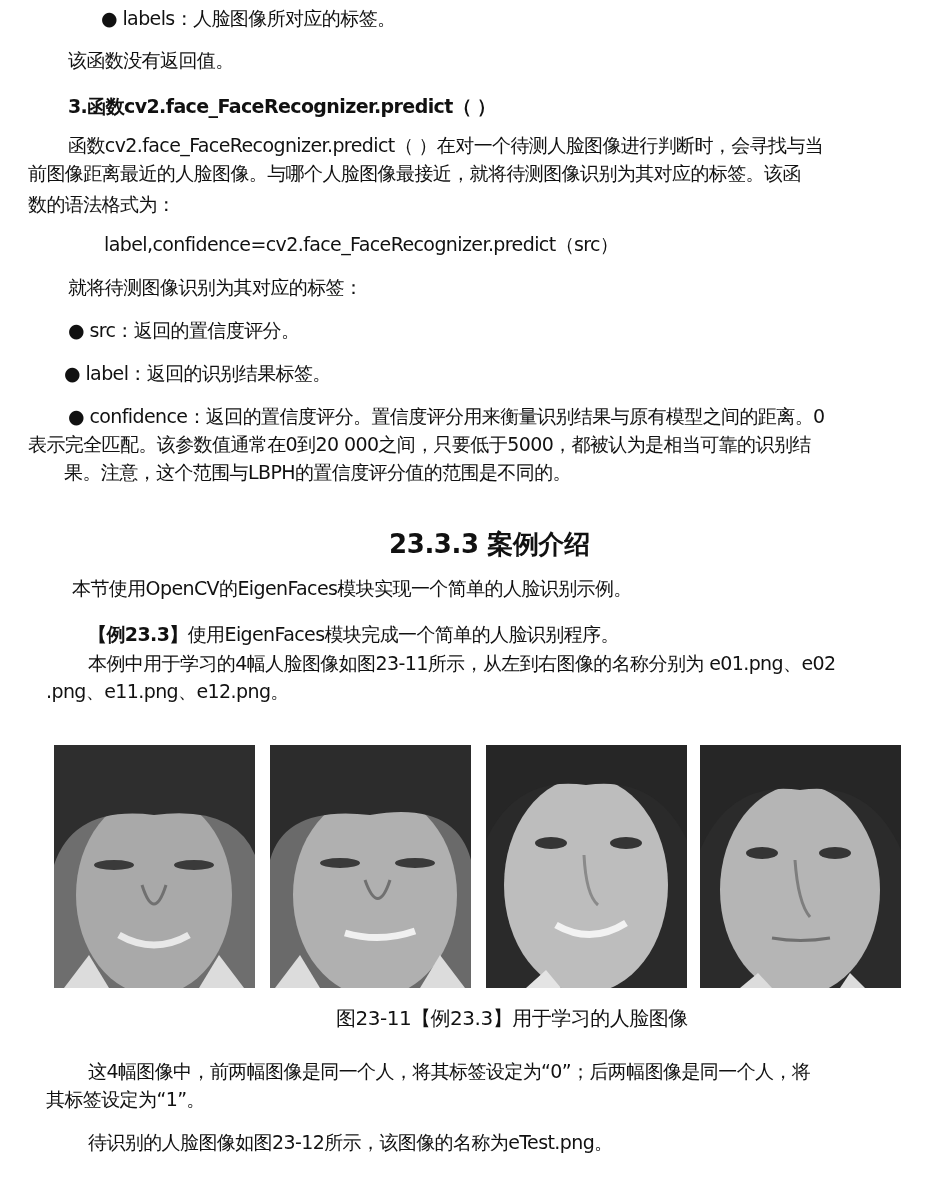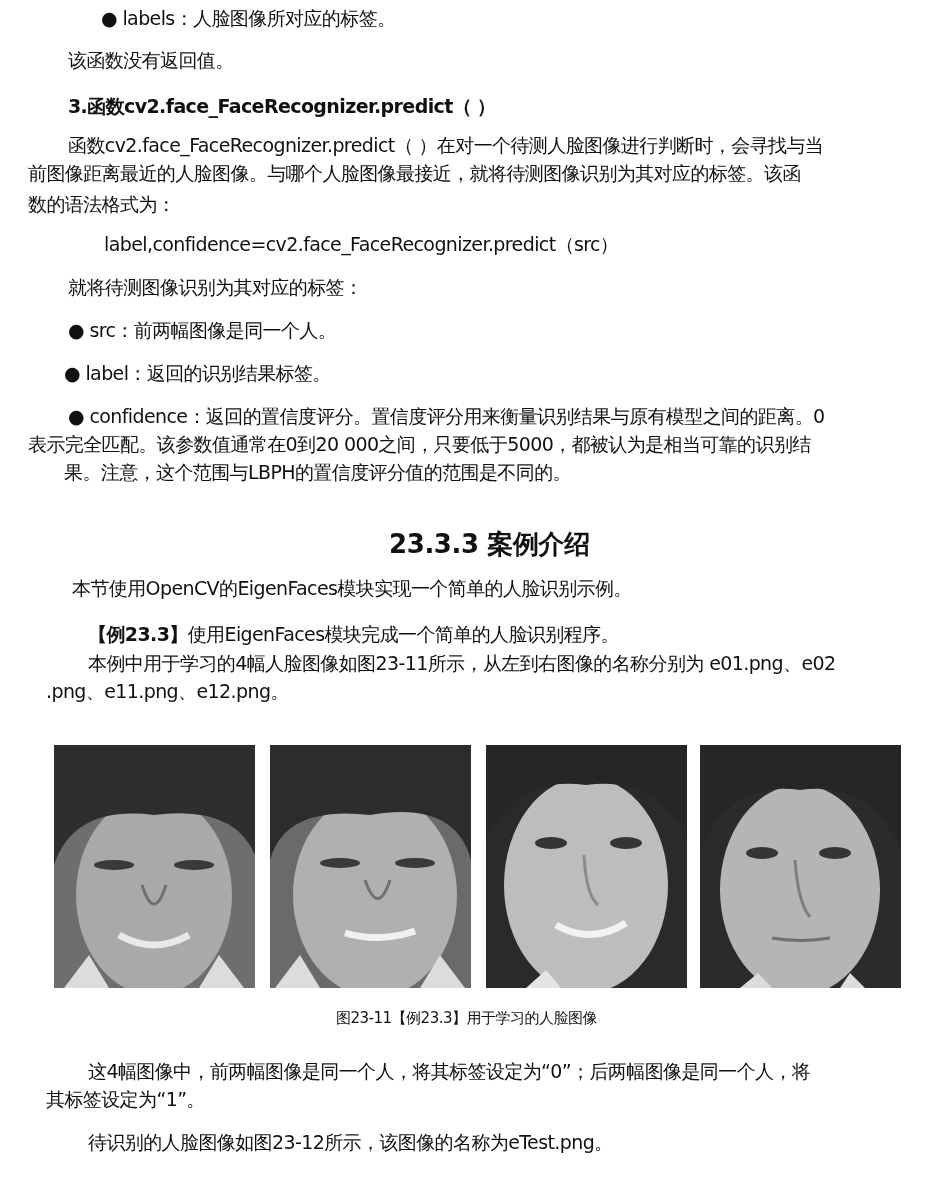--- a/index.html
+++ b/index.html
@@ -7,21 +7,21 @@
     width: 932px; height: 1180px; position: relative; overflow: hidden;
     font-family: "DejaVu Sans", "Liberation Sans", sans-serif;
     color: #111111;
   }
   .line {
     position: absolute; left: 0; white-space: nowrap;
     font-size: 19px; line-height: 28px; letter-spacing: -0.6px;
   }
   .bold { font-weight: bold; }
   .heading { font-size: 26px; font-weight: bold; letter-spacing: -0.4px; }
-  .caption { font-size: 15px; letter-spacing: -0.5px; text-align: right; }
+  .caption { font-size: 20px; letter-spacing: -0.5px; text-align: right; }
   .faces { position: absolute; top: 745px; left: 0; width: 932px; height: 243px; }
   .face {
     position: absolute; top: 0; height: 243px; width: 201px; overflow: hidden;
     background: #5a5a5a;
   }
   .face svg { display: block; width: 100%; height: 100%; }
 </style>
 </head>
 <body>
 
@@ -30,21 +30,21 @@
   <div class="line" style="top:4px; left:68px;margin-left:33px;">● labels：人脸图像所对应的标签。</div>
   <div class="line" style="top:46px; left:68px;">该函数没有返回值。</div>
   <div class="line bold" style="top:92px; left:68px;">3.函数cv2.face_FaceRecognizer.predict（ ）</div>
 
   <div class="line" style="top:131px; left:68px;">函数cv2.face_FaceRecognizer.predict（ ）在对一个待测人脸图像进行判断时，会寻找与当</div>
   <div class="line" style="top:159px; left:28px;">前图像距离最近的人脸图像。与哪个人脸图像最接近，就将待测图像识别为其对应的标签。该函</div>
   <div class="line" style="top:190px; left:28px;">数的语法格式为：</div>
 
   <div class="line" style="top:230px; left:68px;margin-left:36px;">label,confidence=cv2.face_FaceRecognizer.predict（src）</div>
   <div class="line" style="top:273px; left:68px;">就将待测图像识别为其对应的标签：</div>
-  <div class="line" style="top:316px; left:68px;">● src：前两幅图像是同一个人。</div>
+  <div class="line" style="top:316px; left:68px;">● src：返回的置信度评分。</div>
   <div class="line" style="top:359px; left:64px;">● label：返回的识别结果标签。</div>
 
   <div class="line" style="top:402px; left:68px;">● confidence：返回的置信度评分。置信度评分用来衡量识别结果与原有模型之间的距离。0</div>
   <div class="line" style="top:430px; left:28px;">表示完全匹配。该参数值通常在0到20 000之间，只要低于5000，都被认为是相当可靠的识别结</div>
   <div class="line" style="top:458px; left:28px;margin-left:36px;">果。注意，这个范围与LBPH的置信度评分值的范围是不同的。</div>
 
   <div class="line heading" style="top:530px; left:389px;">23.3.3 案例介绍</div>
 
   <div class="line" style="top:574px; left:72px;">本节使用OpenCV的EigenFaces模块实现一个简单的人脸识别示例。</div>
 

